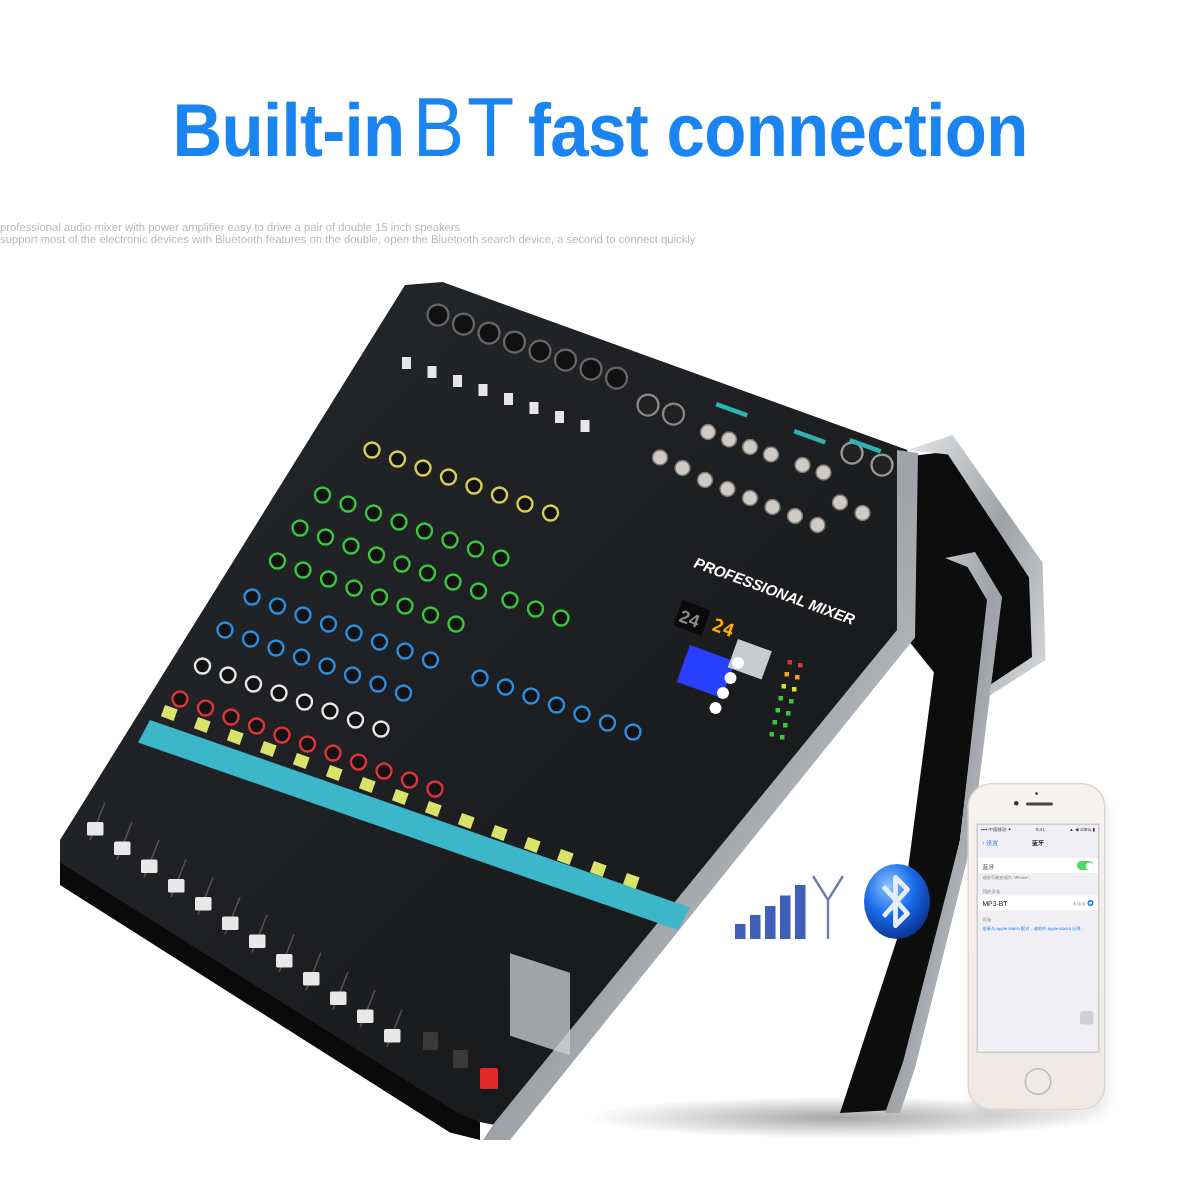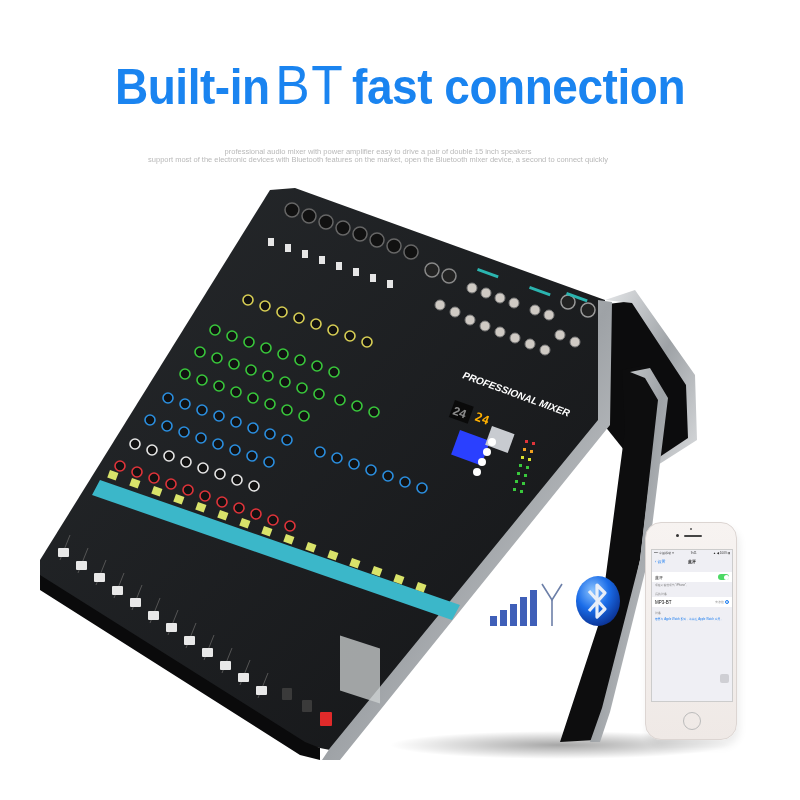--- a/index.html
+++ b/index.html
@@ -8,21 +8,21 @@
 
     .headline {
       position: absolute; left: 0; top: 52px; width: 800px; text-align: center;
       font-family: "Liberation Sans", sans-serif; font-weight: bold;
       font-size: 50px; letter-spacing: -0.5px; color: #1a84f0;
       transform: scaleX(0.92); transform-origin: center;
     }
     .headline .bt { font-weight: normal; font-size: 56px; letter-spacing: 2px; margin: 0 8px 0 6px; }
 
     .subtext {
-      position: absolute; left: 0; width: 756px; text-align: center;
+      position: absolute; left: 0; width: 756px; 
       font-family: "Liberation Sans", sans-serif; font-size: 7.5px; color: #b9b9b9;
       line-height: 10px;
     }
     .subtext.l1 { top: 147px; }
     .subtext.l2 { top: 155px; }
 
     .scene { position: absolute; left: 0; top: 0; width: 800px; height: 800px; }
 
     .phone {
       position: absolute; left: 645px; top: 522px; width: 92px; height: 218px;
@@ -59,21 +59,21 @@
     .bt-orb { position: absolute; left: 574px; top: 574px; width: 48px; height: 54px; }
   </style>
 </head>
 <body>
 
 <div class="headline">
   <span>Built-in</span><span class="bt">BT</span><span>fast connection</span>
 </div>
 
 <div class="subtext l1">professional audio mixer with power amplifier easy to drive a pair of double 15 inch speakers</div>
-<div class="subtext l2">support most of the electronic devices with Bluetooth features on the market, open the Bluetooth mixer device, a second to connect quickly</div>
+<div class="subtext l2">support most of the electronic devices with Bluetooth features on the double, open the Bluetooth search device, a second to connect quickly</div>
 
 <svg class="scene" viewBox="0 0 800 800" xmlns="http://www.w3.org/2000/svg">
   <defs>
     <linearGradient id="frameG" x1="0" y1="0" x2="1" y2="1">
       <stop offset="0" stop-color="#e4e6e8"></stop>
       <stop offset="0.5" stop-color="#9ea2a6"></stop>
       <stop offset="1" stop-color="#dadcde"></stop>
     </linearGradient>
     <linearGradient id="bodyG" x1="0" y1="0" x2="1" y2="1">
       <stop offset="0" stop-color="#26292c"></stop>

